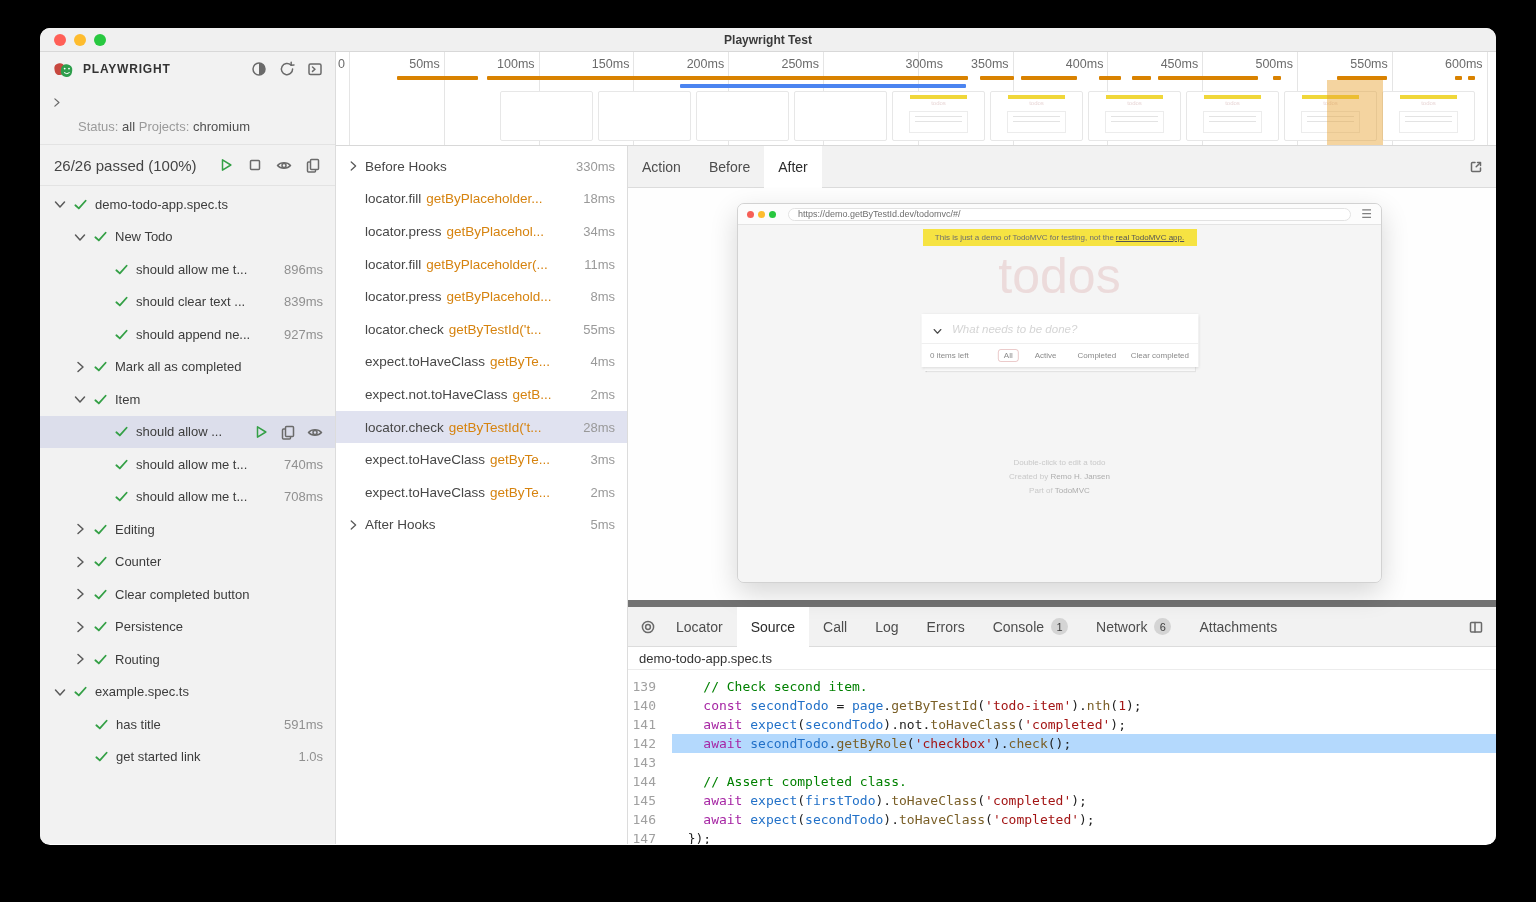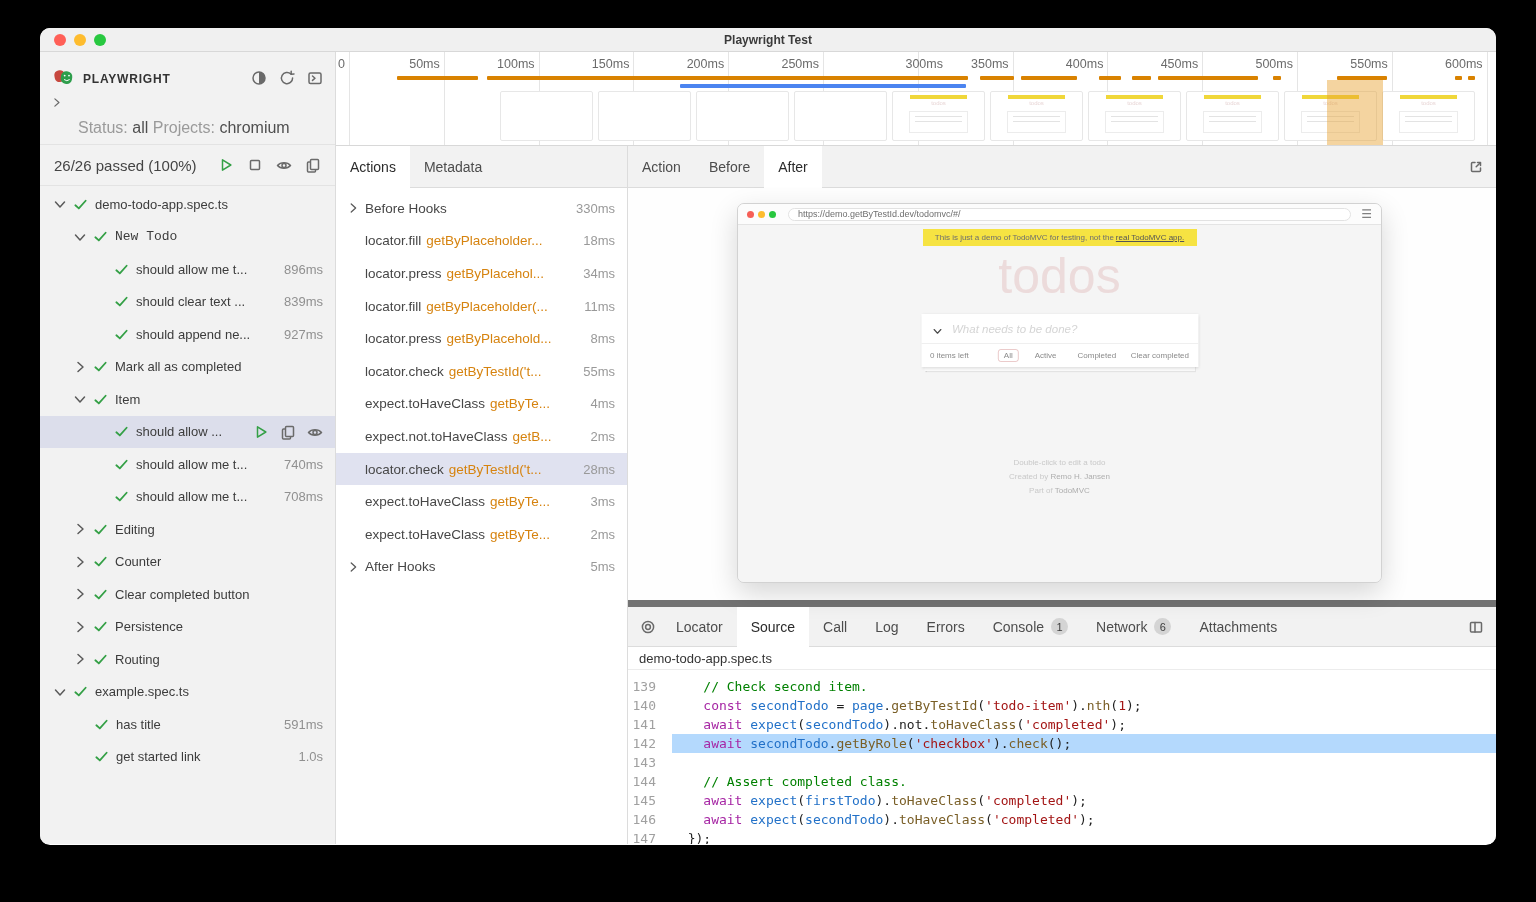--- a/index.html
+++ b/index.html
@@ -14,32 +14,32 @@
   
   .titlebar{height:24px;background:#f0f0f0;border-bottom:1px solid #d8d8d8;position:relative;
     display:flex;align-items:center;justify-content:center}
   .lights{position:absolute;left:14px;top:6px;display:flex;gap:8px}
   .light{width:12px;height:12px;border-radius:50%}
   .light.red{background:#ff5f57}.light.yellow{background:#febc2e}.light.green{background:#28c840}
   .wtitle{font-size:12px;font-weight:bold;color:#3a3a3a}
   .main{display:flex;height:792px}
   
   .sidebar{width:296px;flex:none;background:#f2f2f2;border-right:1px solid #dcdcdc;display:flex;flex-direction:column}
-  .sb-header{height:34px;display:flex;align-items:flex-end;padding:0 12px;gap:8px}
+  .sb-header{height:34px;display:flex;align-items:center;padding:0 12px;gap:8px}
   .brand{font-size:12px;font-weight:bold;letter-spacing:.8px;color:#333}
   .sb-header .hicons{margin-left:auto;display:flex;gap:12px}
   .icon{display:inline-block;width:16px;height:16px;color:#6a6a6a;flex:none}
   .icon svg{width:100%;height:100%;fill:none;stroke:currentColor;stroke-width:1.5;stroke-linecap:round;stroke-linejoin:round}
   .icon.sm{width:13px;height:13px}
   .icon.green{color:var(--green)}
   .sb-filter{display:flex;align-items:center;height:30px;padding:0 8px 0 10px;gap:6px}
   .sb-filter input{flex:1;height:26px;border:none;border-radius:4px;background:#fff;padding:0 8px;
     font-size:13px;color:#333;outline:none;font-family:"Liberation Sans",sans-serif}
   .sb-filter input::placeholder{color:#8d8d8d}
-  .sb-status{padding:3px 10px 6px 38px;font-size:16px;color:#9a9a9a;height:28px}
+  .sb-status{padding:3px 10px 6px 38px;font-size:13px;color:#9a9a9a;height:28px}
   .sb-status b{font-weight:normal;color:#4f4f4f}
   .sb-stats{height:42px;display:flex;align-items:center;padding:0 14px;border-top:1px solid #e3e3e3;
     border-bottom:1px solid #e3e3e3;font-size:15px;color:#444}
   .sb-stats .sicons{margin-left:auto;display:flex;gap:13px}
   .tree{flex:1;overflow:hidden;padding-top:2px}
   .trow{height:32.5px;display:flex;align-items:center;font-size:13px;color:#3c3c3c;padding-right:12px}
   .trow.sel{background:var(--sel)}
   .trow .chev{width:16px;height:16px;margin-right:5px;color:#5a5a5a}
   .trow .ck{width:15px;height:15px;margin-right:7px}
   .tlabel{white-space:nowrap;overflow:hidden}
@@ -217,21 +217,21 @@
       <div class="tree">
           <div class="trow" style="padding-left: 12px;">
             <span class="icon chev"><svg viewBox="0 0 16 16">
                 <polyline points="3.5 6,8 11,12.5 6"></polyline>
               </svg></span>
             <span class="icon ck green"><svg viewBox="0 0 16 16" style="stroke-width:1.9">
                 <polyline points="2.5 8.8,6.2 12.2,13.5 4"></polyline>
               </svg></span>
             <span class="tlabel">demo-todo-app.spec.ts</span>
           </div>
-          <div class="trow" style="padding-left: 32px; font-family: Liberation Mono, monospace;">
+          <div class="trow" style="padding-left: 32px;">
             <span class="icon chev"><svg viewBox="0 0 16 16">
                 <polyline points="3.5 6,8 11,12.5 6"></polyline>
               </svg></span>
             <span class="icon ck green"><svg viewBox="0 0 16 16" style="stroke-width:1.9">
                 <polyline points="2.5 8.8,6.2 12.2,13.5 4"></polyline>
               </svg></span>
             <span class="tlabel">New Todo</span>
           </div>
           <div class="trow" style="padding-left: 74px;">
             <span class="icon ck green"><svg viewBox="0 0 16 16" style="stroke-width:1.9">
@@ -466,24 +466,20 @@
           <div class="tl-bar orange" style="left: 937px; width: 8px;"></div>
           <div class="tl-bar orange" style="left: 1001px; width: 50px;"></div>
           <div class="tl-bar orange" style="left: 1119px; width: 7px;"></div>
           <div class="tl-bar orange" style="left: 1132px; width: 7px;"></div>
           <div class="tl-bar blue" style="left: 344px; width: 286px;"></div>
           <div class="tl-selection" style="left: 991px; width: 56px;"></div>
         </div>
       <div class="content">
 
         <div class="actions-panel">
-          <div class="tabbar">
-            <div class="tab sel">Actions</div>
-            <div class="tab">Metadata</div>
-          </div>
           <div class="action-list">
               <div class="arow">
                 <span class="icon chevslot"><svg viewBox="0 0 16 16">
                     <polyline points="6 3.5,11 8,6 12.5"></polyline>
                   </svg></span>
                 <span class="aname">Before Hooks</span>
                 <span class="adur">330ms</span>
               </div>
               <div class="arow">
                 <span class="icon chevslot"></span>

